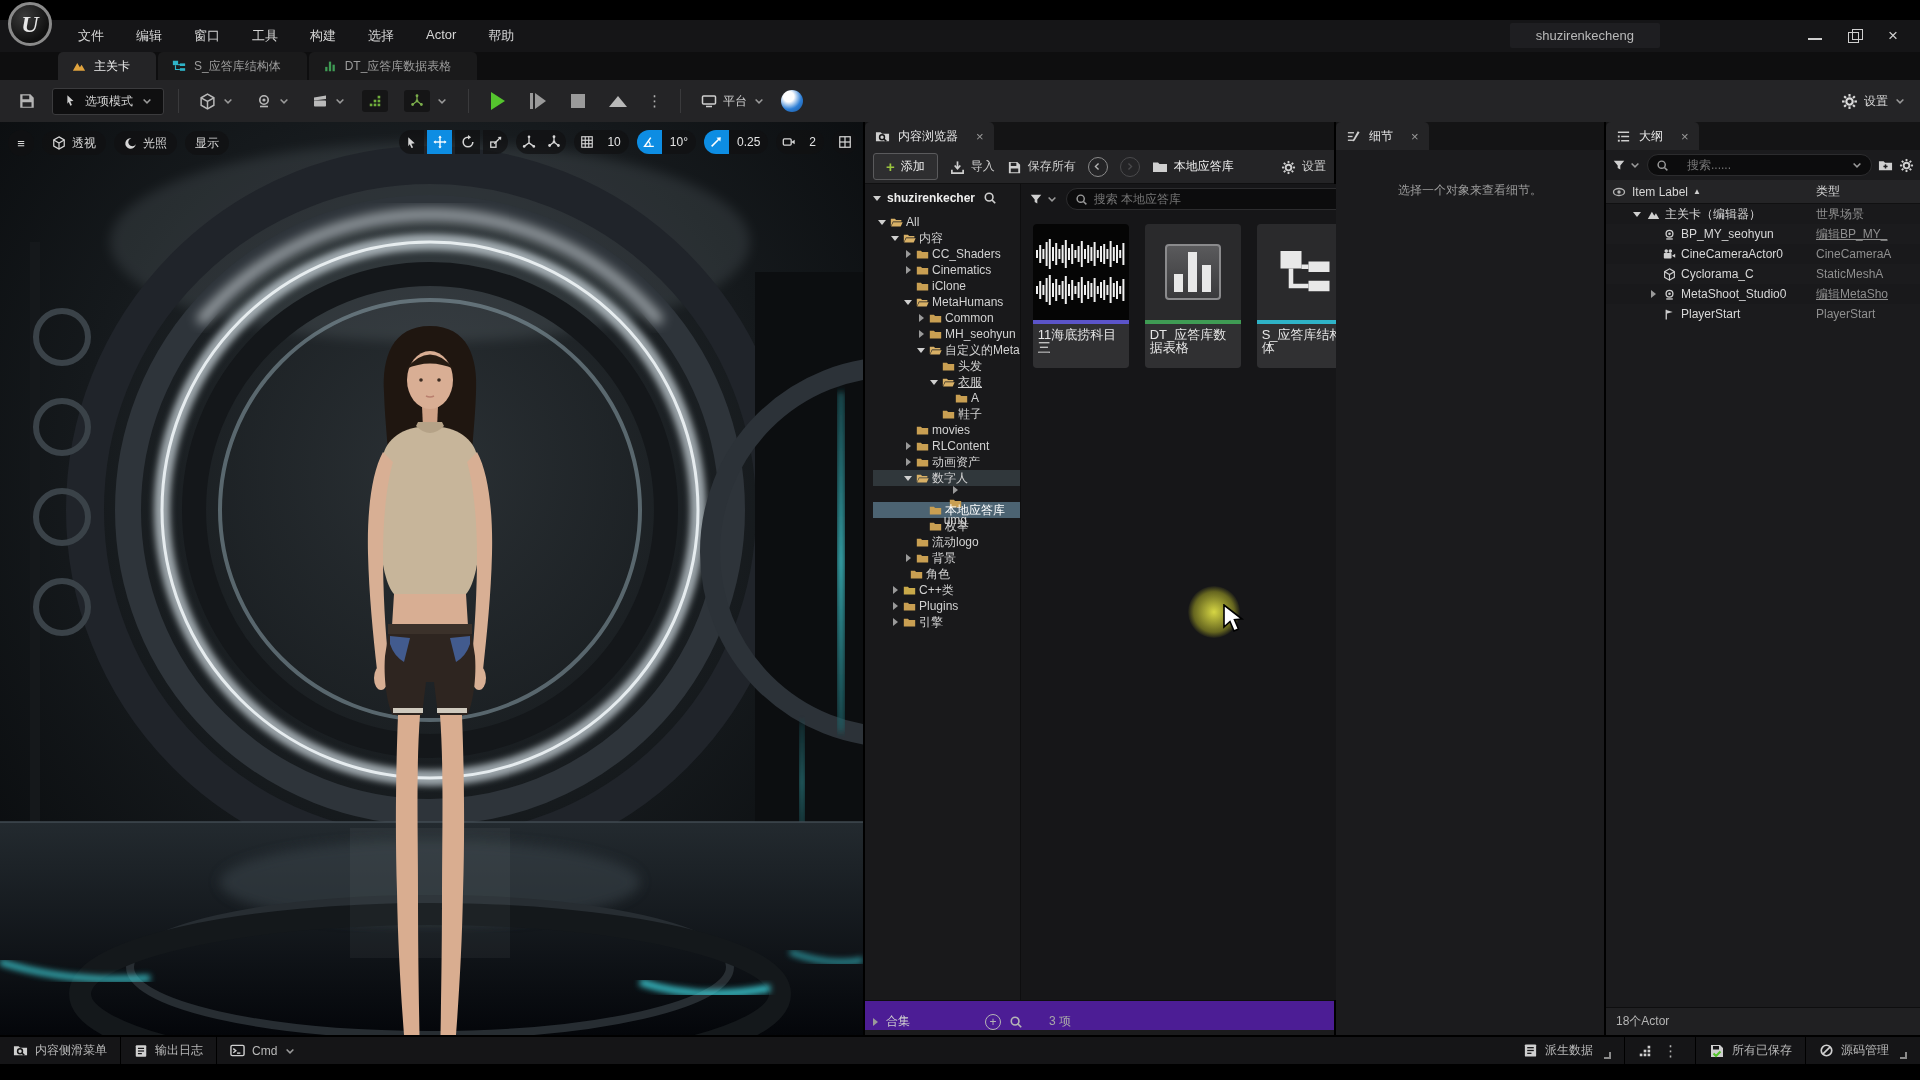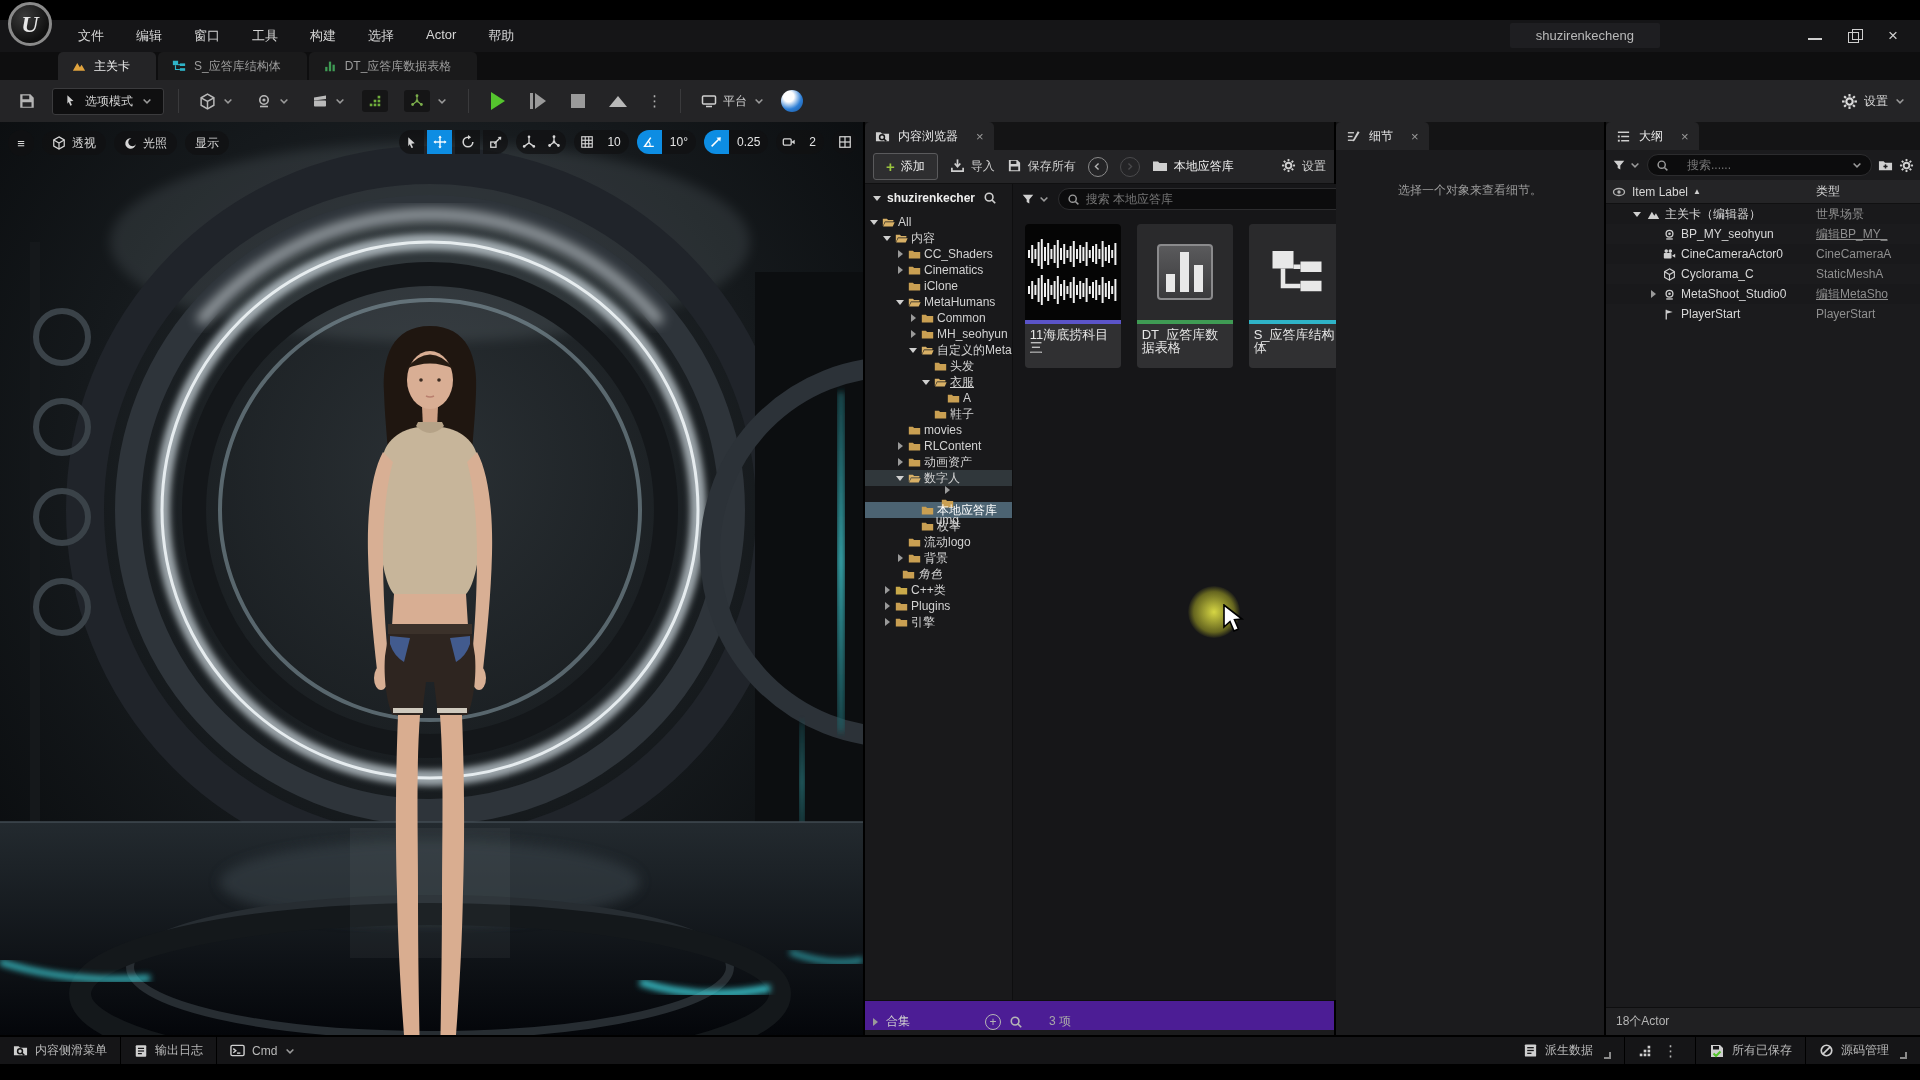--- a/index.html
+++ b/index.html
@@ -51,28 +51,28 @@
   #details-panel { left:1336px; width:268px; }
   #outliner { left:1606px; width:314px; }
 
   .panel-tabrow { height:28px; background:#141415; display:flex; align-items:flex-end; }
   .panel-tab { height:28px; background:#242426; display:flex; align-items:center; gap:8px; padding:0 10px; color:#e8e8e8; border-radius:5px 5px 0 0; }
   .panel-tab .x { color:#9a9a9a; font-size:13px; margin-left:10px; }
 
   
   #cb-toolbar { height:34px; background:#242426; display:flex; align-items:center; gap:12px; padding:0 8px; border-bottom:1px solid #101011; }
   #add-btn { display:flex; align-items:center; gap:6px; background:#2e2e30; border:1px solid #5a5a5c; border-radius:3px; padding:4px 12px; color:#efefef; }
-  .cb-tb-item { display:flex; align-items:flex-start; gap:6px; color:#cfcfcf; }
+  .cb-tb-item { display:flex; align-items:flex-end; gap:6px; color:#cfcfcf; }
   .nav-circle { width:20px; height:20px; border:1.5px solid #8a8a8a; border-radius:50%; display:flex; align-items:center; justify-content:center; color:#b5b5b5; }
   .nav-circle.dim { border-color:#4a4a4c; color:#4a4a4c; }
   #cb-body { display:flex; height:816px; }
   #cb-sources { width:166px; border-right:1px solid #0e0e0f; background:#19191b; }
   #cb-sources-head { height:28px; display:flex; align-items:center; gap:6px; padding:0 8px; color:#efefef; font-weight:bold; }
   #cb-tree { padding-top:2px; overflow:hidden; }
-  .tree-row { display:flex; align-items:center; height:16px; gap:3px; white-space:nowrap; color:#d2d2d2; font-size:12px; }
+  .tree-row { display:flex; align-items:center; height:16px; gap:3px; white-space:nowrap; color:#d2d2d2; font-size:12px;margin-left:8px; }
   .tree-row.selected { background:#4c6372; color:#fff; }
   .tree-row.highlighted { background:#30373b; }
   .tarrow { width:10px; flex:none; display:flex; justify-content:center; }
   .tri-r { width:0; height:0; border-left:5px solid #9a9a9a; border-top:4px solid transparent; border-bottom:4px solid transparent; }
   .tri-d { width:0; height:0; border-top:5px solid #cfcfcf; border-left:4px solid transparent; border-right:4px solid transparent; }
   .fold { color:#c99f52; flex:none; }
   .fold.open { color:#d8b066; }
   .fold.cpp { color:#c9a94a; }
   #cb-assets { flex:1; background:#161618; display:flex; flex-direction:column; }
   #cb-search-row { height:30px; display:flex; align-items:center; gap:8px; padding:0 8px; }
@@ -956,21 +956,21 @@
             <span class="tarrow">
               <span class="tri-r"></span>
             </span>
             <span class="fold">
               <svg width="13" height="13" class="ic">
                 <use href="#i-folder"></use>
               </svg>
             </span>
             <span>背景</span>
           </div>
-          <div class="tree-row" style="padding-left: 24px; font-style: italic;">
+          <div class="tree-row" style="padding-left: 24px;">
             <span class="tarrow"></span>
             <span class="fold">
               <svg width="13" height="13" class="ic">
                 <use href="#i-folder"></use>
               </svg>
             </span>
             <span>角色</span>
           </div>
           <div class="tree-row" style="padding-left: 17px;">
             <span class="tarrow">

